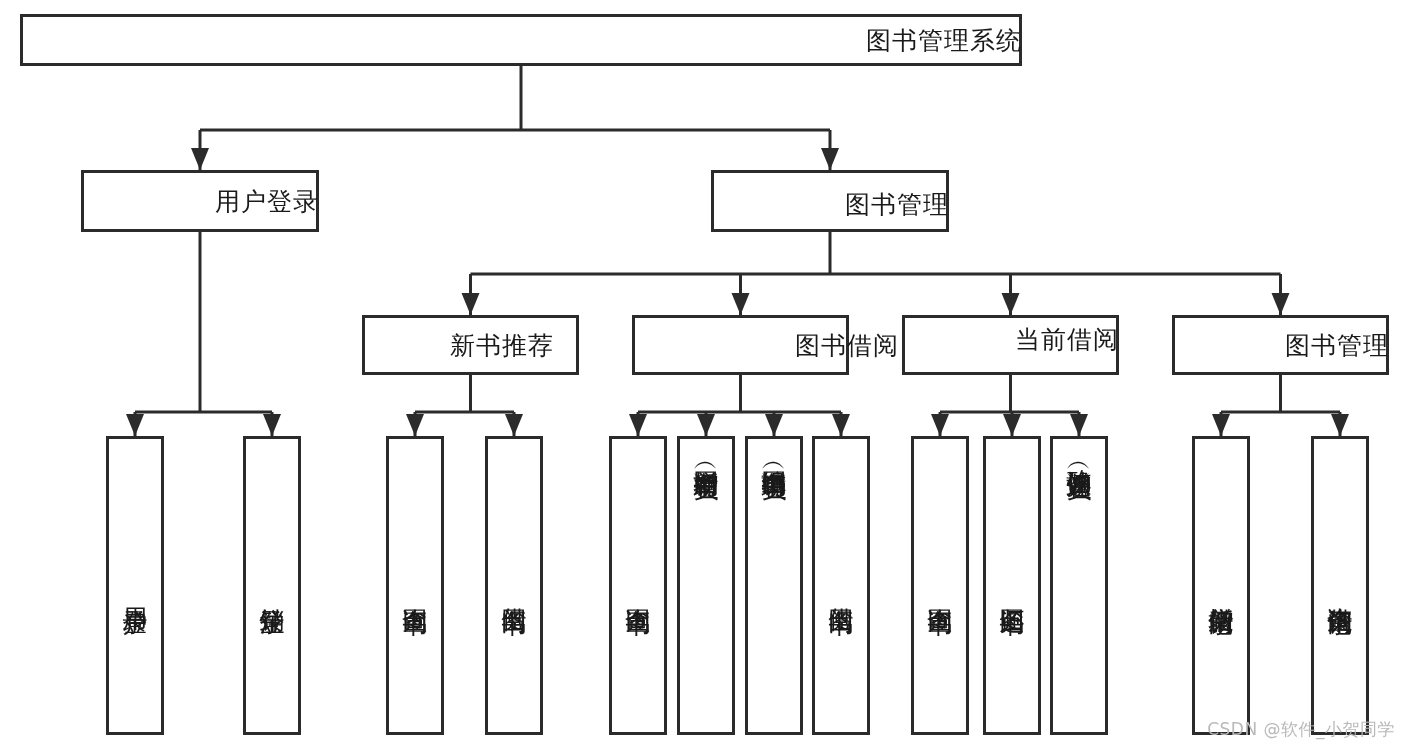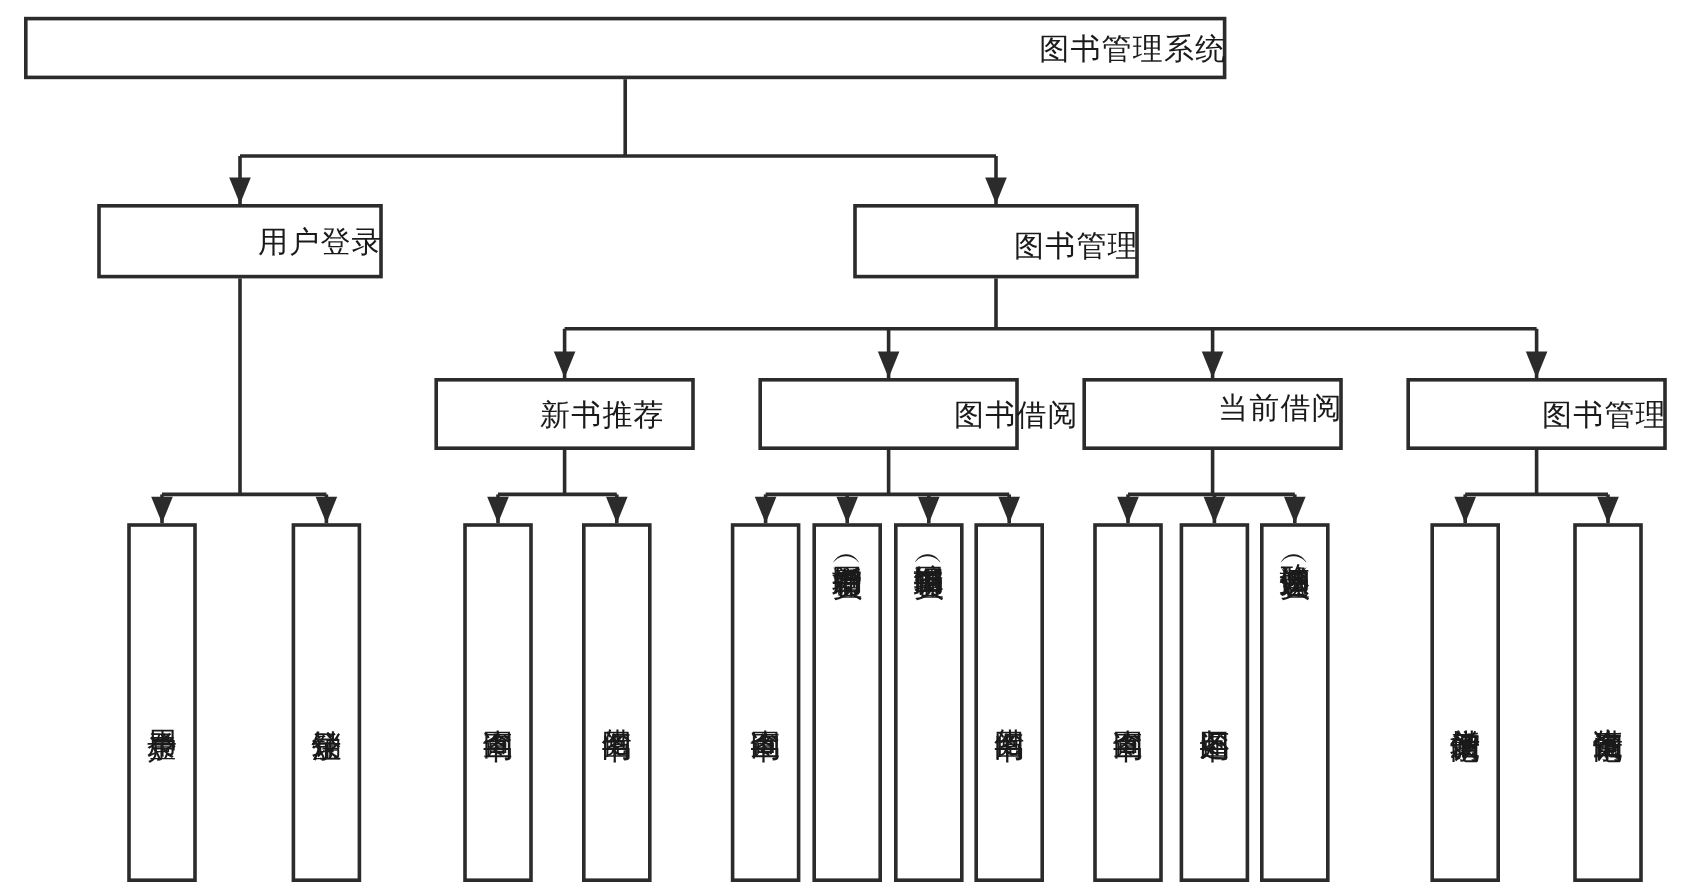--- a/index.html
+++ b/index.html
@@ -219,14 +219,15 @@
         <div class="vlabel" style="font-size: 25px;">确认归还（管理员）</div>
       </div>
       <div class="vlabel-wrap" style="left: 1192px; top: 450px; width: 58px; height: 279px; align-items: center;">
         <div class="vlabel" style="font-size: 25px;">新增借阅记录</div>
       </div>
       <div class="vlabel-wrap" style="left: 1311px; top: 450px; width: 58px; height: 279px; align-items: center;">
         <div class="vlabel" style="font-size: 25px;">查询借阅记录</div>
       </div>
     </div>
 
+  <div class="watermark">CSDN @软件_小贺同学</div>
 
 </div>
 
 </body></html>

